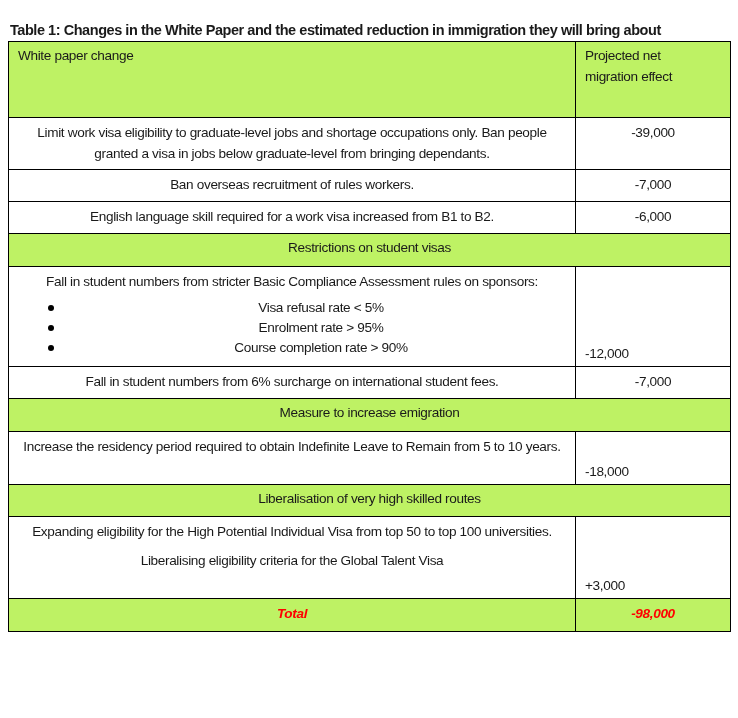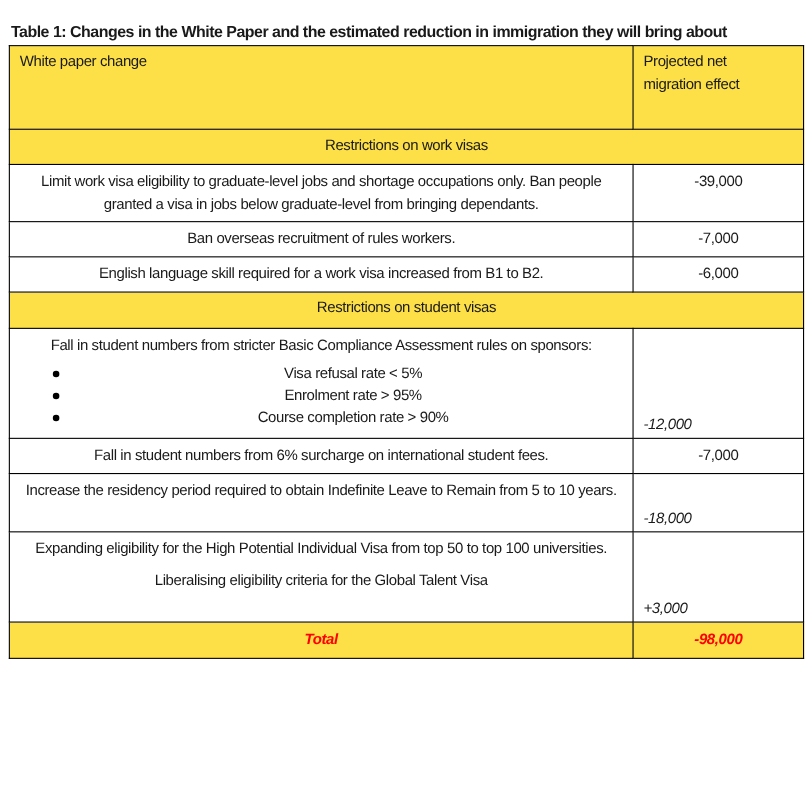--- a/index.html
+++ b/index.html
@@ -16,24 +16,24 @@
       position: absolute; left: 8px; top: 41px;
       width: 722px; border-collapse: collapse; table-layout: fixed;
       font-size: 13.6px; letter-spacing: -0.35px;
     }
     .tbl td {
       border: 1px solid #000; padding: 0 9px; vertical-align: top;
       line-height: 21px; box-sizing: border-box;
     }
     .tbl col.c1 { width: 567px; }
     .tbl col.c2 { width: 155px; }
-    .gray { background: #fde047; }
+    .gray { background: #bef264; }
     .hdr td { padding-top: 3px; }
     .section td { text-align: center; padding-top: 3px; }
-    .bottom { vertical-align: bottom !important; padding-bottom: 2px !important; font-style: italic; }
+    .bottom { vertical-align: bottom !important; padding-bottom: 2px !important; }
     .num { padding-top: 4px !important; text-align: center; }
     ul.bul { margin: 6px 0 0 0; padding: 0 0 0 58px; list-style: none; }
     ul.bul li { position: relative; line-height: 20px; }
     ul.bul li::before {
       content: ""; position: absolute; left: -28px; top: 7px;
       width: 6px; height: 6px; border-radius: 50%; background: #000;
     }
     .para2 { margin-top: 8px; }
     .total { color: #ff0000; font-weight: bold; font-style: italic; }
   </style>
@@ -49,23 +49,20 @@
     </colgroup>
   <tbody>
       <tr class="hdr gray" style="height:76px">
     <td>White paper change</td>
     <td>
       <div>Projected net</div>
       <div>migration effect</div>
     </td>
   </tr>
 
-  <tr class="section gray" style="height:32px">
-    <td colspan="2">Restrictions on work visas</td>
-  </tr>
   <tr style="height:52px">
     <td class="num">Limit work visa eligibility to graduate-level jobs and shortage occupations only. Ban people granted a visa in jobs below graduate-level from bringing dependants.</td>
     <td class="num">-39,000</td>
   </tr>
   <tr style="height:32px">
     <td class="num">Ban overseas recruitment of rules workers.</td>
     <td class="num">-7,000</td>
   </tr>
   <tr style="height:32px">
     <td class="num">English language skill required for a work visa increased from B1 to B2.</td>
@@ -84,25 +81,31 @@
         <li>Course completion rate &gt; 90%</li>
       </ul>
     </td>
     <td class="bottom">-12,000</td>
   </tr>
   <tr style="height:32px">
     <td class="num">Fall in student numbers from 6% surcharge on international student fees.</td>
     <td class="num">-7,000</td>
   </tr>
 
+  <tr class="section gray" style="height:33px">
+    <td colspan="2">Measure to increase emigration</td>
+  </tr>
   <tr style="height:53px">
     <td class="num">Increase the residency period required to obtain Indefinite Leave to Remain from 5 to 10 years.</td>
     <td class="bottom">-18,000</td>
   </tr>
 
+  <tr class="section gray" style="height:32px">
+    <td colspan="2">Liberalisation of very high skilled routes</td>
+  </tr>
   <tr style="height:82px">
     <td class="num">
       <div>Expanding eligibility for the High Potential Individual Visa from top 50 to top 100 universities.</div>
       <div class="para2">Liberalising eligibility criteria for the Global Talent Visa</div>
     </td>
     <td class="bottom">+3,000</td>
   </tr>
 
   <tr class="gray" style="height:33px">
     <td class="num total">Total</td>

